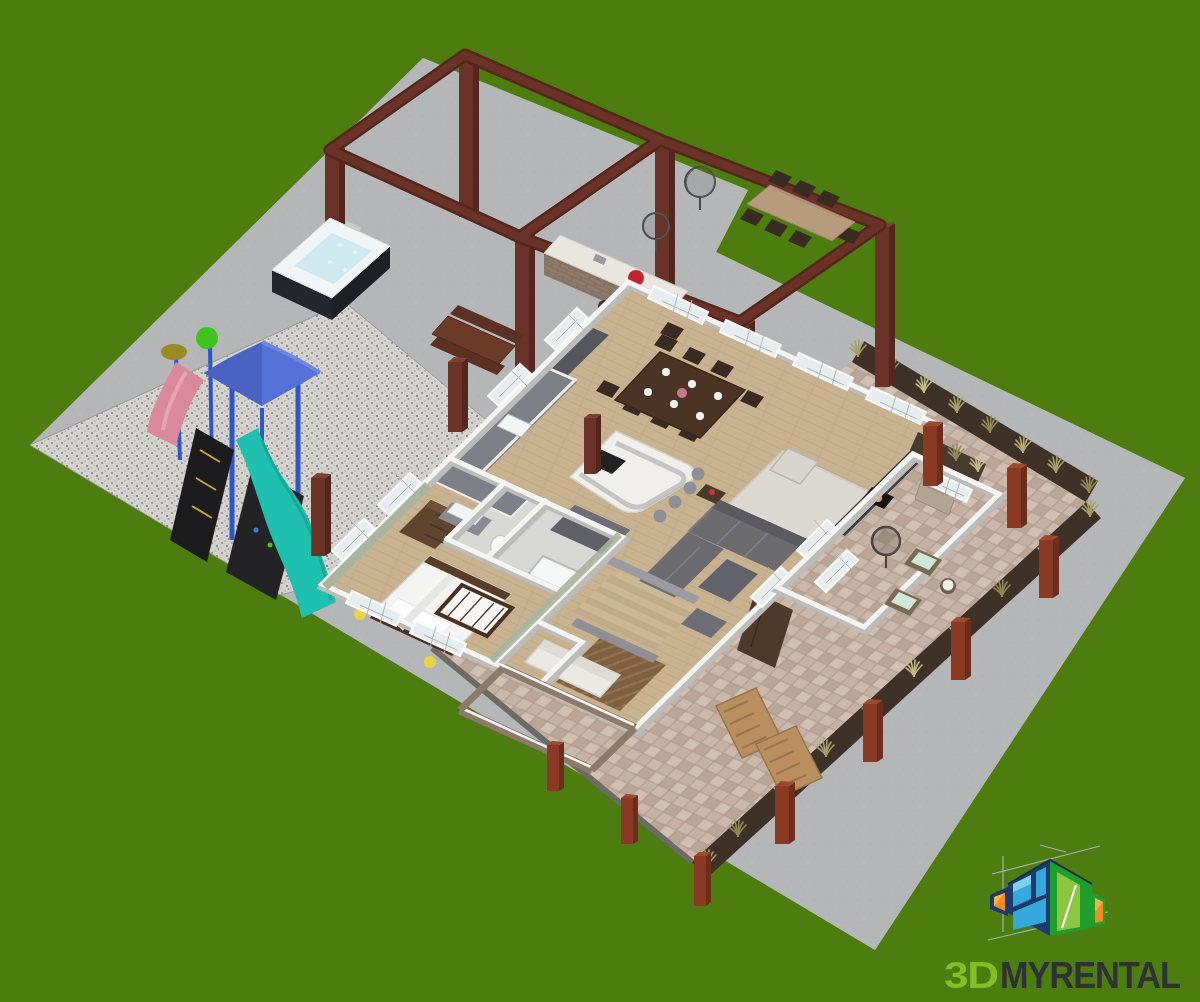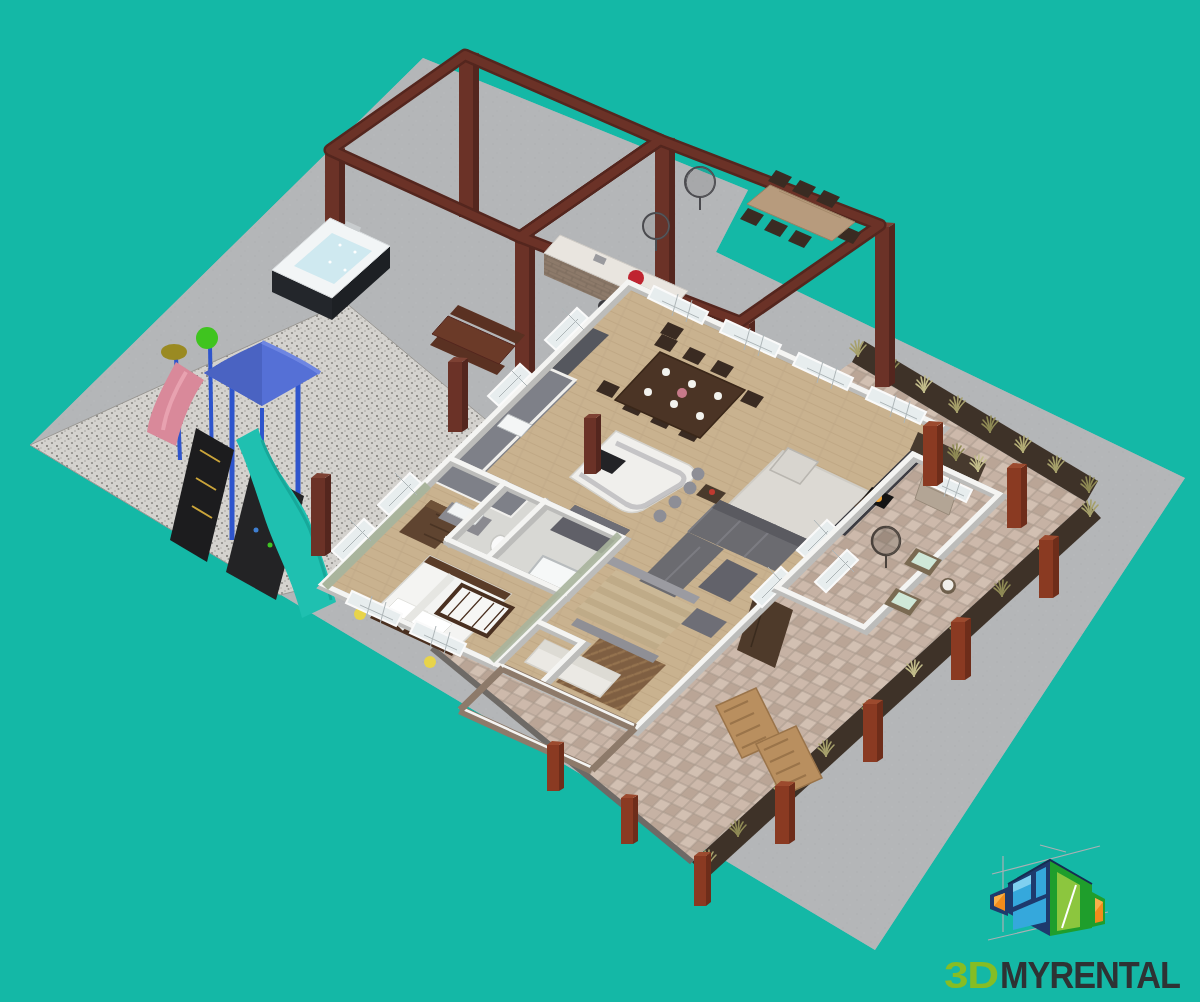--- a/index.html
+++ b/index.html
@@ -1,17 +1,17 @@
 <!DOCTYPE html>
 <html><head>
 <meta charset="utf-8">
 <style>
   html,body{margin:0;padding:0;background:#ffffff;}
   .stage{position:relative;width:1200px;height:1002px;margin:0 auto;overflow:hidden;
-         font-family:"Liberation Sans",sans-serif;background:#14b8a6;}
+         font-family:"Liberation Sans",sans-serif;background:#4d7c0f;}
   svg{display:block}
   .wallShadow{stroke:#bcbcba;stroke-width:9;fill:none;stroke-linecap:square}
   .wall{stroke:#f4f4f2;stroke-width:5;fill:none;stroke-linecap:square}
   .winFill{fill:#e7edee;stroke:#fafafa;stroke-width:2}
   .mullion{stroke:#aeb6b8;stroke-width:1;fill:none}
   .chair{fill:#3a2b22}
   .tuft{stroke:currentColor;stroke-width:1.6;fill:none;stroke-linecap:round}
   .logoText{font-weight:900;font-size:36px;letter-spacing:-1px}
 </style>
 </head>

